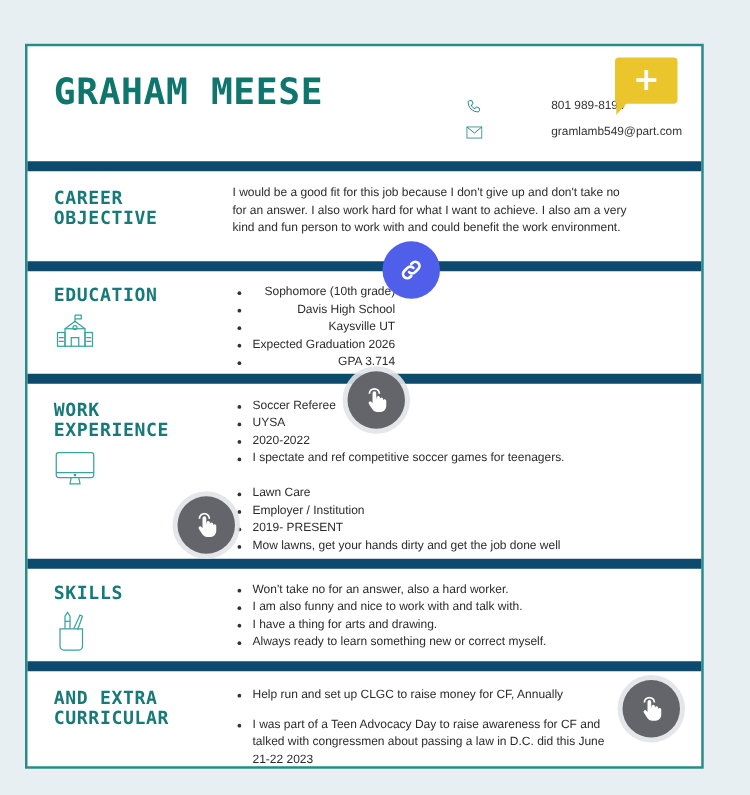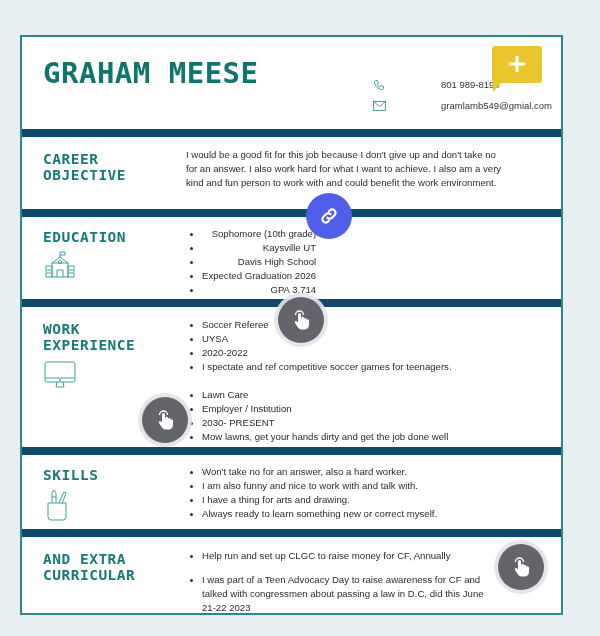--- a/index.html
+++ b/index.html
@@ -79,21 +79,21 @@
       </span>
       <span class="ctext">801 989-8194</span>
     </div>
     <div class="contact-row" style="top:63px;">
       <span class="cicon">
         <svg width="13" height="10" viewBox="0 0 26 20" fill="none" stroke="#2a8a8a" stroke-width="1.6">
             <rect x="1" y="1" width="24" height="18"></rect>
             <path d="M1 1l12 10L25 1"></path>
           </svg>
       </span>
-      <span class="ctext">gramlamb549@gmial.com</span>
+      <span class="ctext">gramlamb549@part.com</span>
     </div>
 
     <div class="add-btn">
       <svg class="plus" viewBox="0 0 18 18">
           <rect x="7.5" y="1" width="3" height="16" fill="#fff"></rect>
           <rect x="1" y="7.5" width="16" height="3" fill="#fff"></rect>
         </svg>
     </div>
   </div>
 
@@ -116,22 +116,22 @@
           <circle cx="16" cy="11" r="1.6"></circle>
         <rect x="8" y="12" width="16" height="14"></rect>
           <rect x="2" y="15" width="6" height="11"></rect>
           <rect x="24" y="15" width="6" height="11"></rect>
         <path d="M13 26v-7h6v7M3 19h4M25 19h4M3 22h4M25 22h4"></path>
       </svg>
     </div>
     <div class="sec-body" style="top:10px;">
       <ul class="bullets">
         <li>Sophomore (10th grade)</li>
+        <li>Davis High School</li>
         <li>Kaysville UT</li>
-        <li>Davis High School</li>
         <li>Expected Graduation 2026</li>
         <li>GPA 3.714</li>
       </ul>
     </div>
   </div>
 
   <div class="section" style="top:262px;height:148px;">
     <div class="sec-title" style="top:14px;">
       <div>WORK</div>
       <div>EXPERIENCE</div>
@@ -148,21 +148,21 @@
       <ul class="bullets">
         <li>Soccer Referee</li>
         <li>UYSA</li>
         <li>2020-2022</li>
         <li>I spectate and ref competitive soccer games for teenagers.</li>
       </ul>
       <div class="gap"></div>
       <ul class="bullets">
         <li>Lawn Care</li>
         <li>Employer / Institution</li>
-        <li>2030- PRESENT</li>
+        <li>2019- PRESENT</li>
         <li>Mow lawns, get your hands dirty and get the job done well</li>
       </ul>
     </div>
   </div>
 
   <div class="section" style="top:410px;height:88px;">
     <div class="sec-title" style="top:12px;">SKILLS</div>
     <div class="sec-icon" style="top:34px;left:24px;">
       <svg width="24" height="32" viewBox="0 0 24 32" fill="none" stroke="#3aa39d" stroke-width="1">
         <path d="M6 14V4l2-3 2 3v10M6 8h4"></path>

